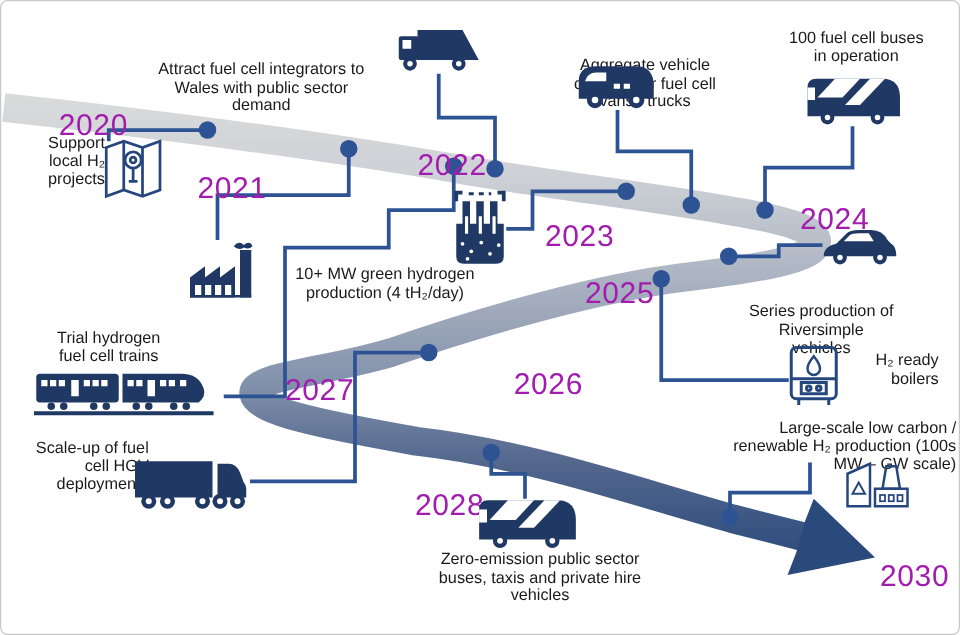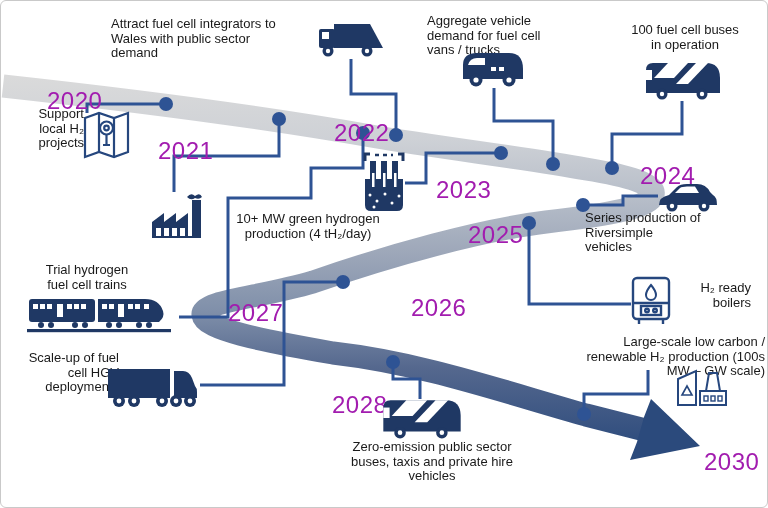--- a/index.html
+++ b/index.html
@@ -21,21 +21,21 @@
     white-space:nowrap;
     letter-spacing:0.5px;
     margin-top:20px;
   }
   .ms-label{
     position:absolute;
     font-size:13px;
     line-height:14.5px;
     white-space:pre-line;
   }
-  .al{text-align:right;} .ar{text-align:left;} .ac{text-align:center;}
+  .al{text-align:right;} .ar{text-align:center;margin-top:31px;} .ac{text-align:center;}
   .icon{position:absolute;}
   .icon svg{display:block;width:100%;height:100%;}
 </style>
 </head>
 <body>
 
 <div class="canvas">
 
   <svg class="layer" viewBox="0 0 766 506">
     <defs>

